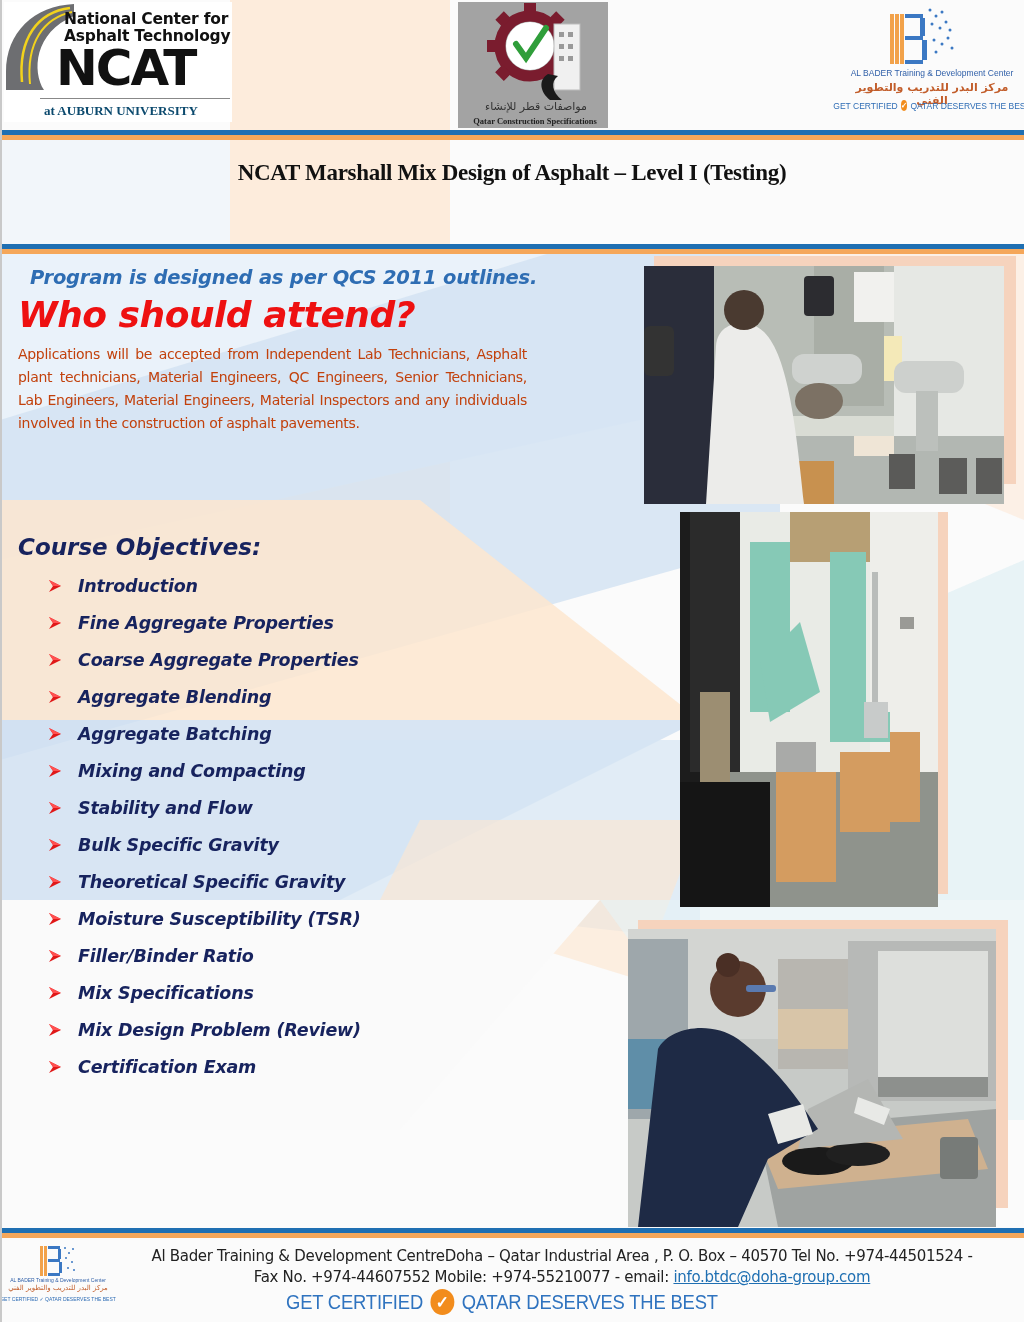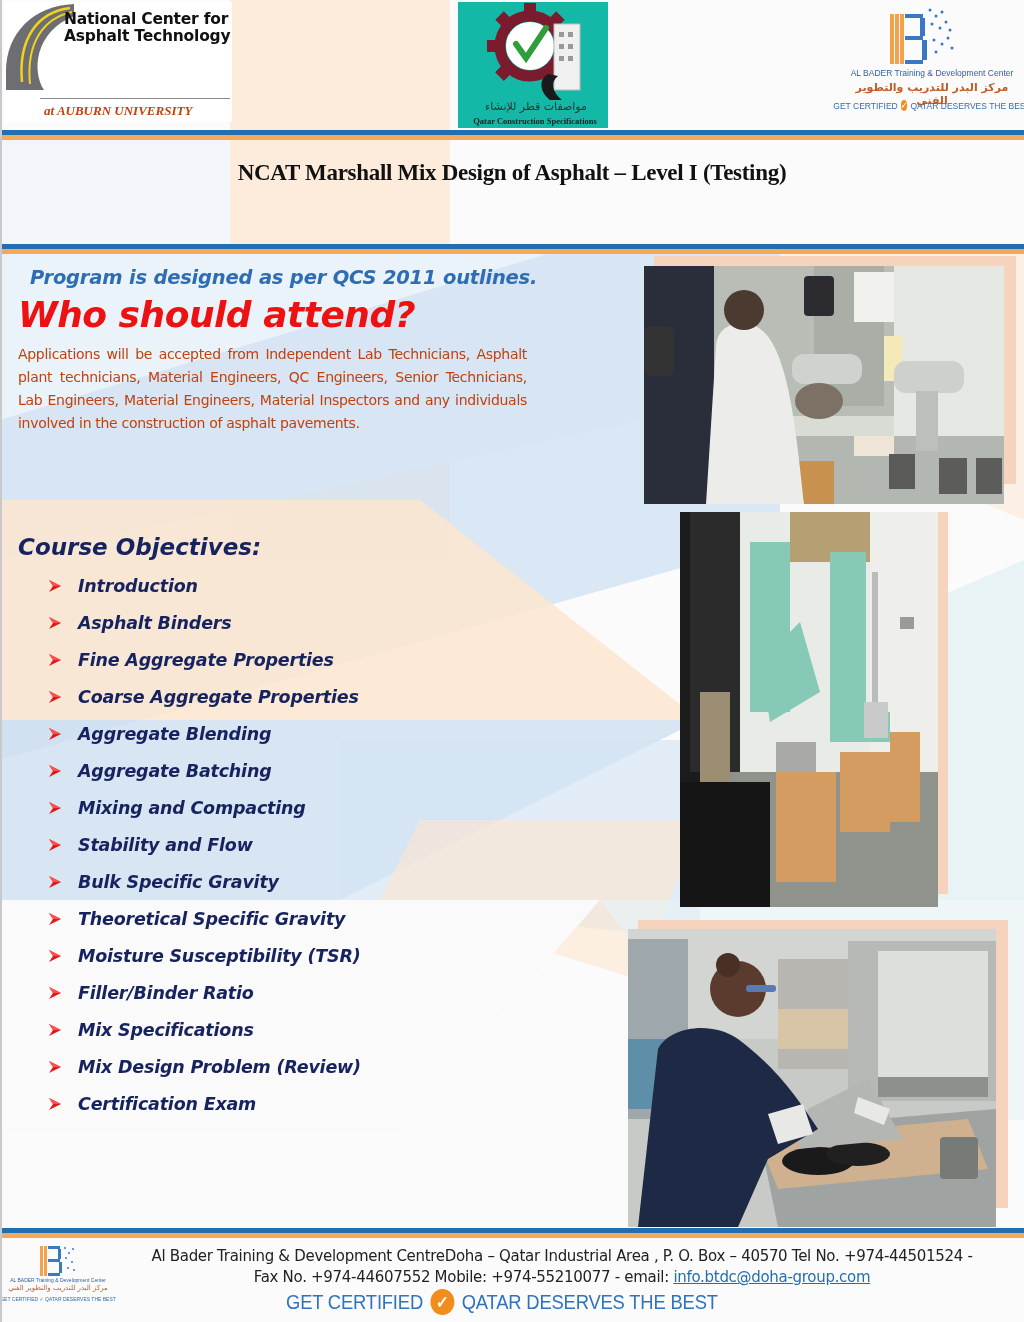--- a/index.html
+++ b/index.html
@@ -24,24 +24,24 @@
   }
   .ncat-line1 { top: 9px; }
   .ncat-line2 { top: 26px; }
   .ncat-big {
     position: absolute; left: 52px; top: 38px; font-family: "DejaVu Sans", sans-serif; font-weight: bold;
     font-size: 50px; color: #111; letter-spacing: -2px; line-height: 56px;
   }
   .ncat-hr { position: absolute; left: 36px; top: 96px; width: 190px; height: 1px; background: #888; }
   .ncat-sub {
     position: absolute; left: 40px; top: 101px; font-family: "Liberation Serif", serif; font-weight: bold;
-    font-size: 13px; color: #c2410c; white-space: nowrap; font-style: italic;
-  }
-
-  .qcs-logo { position: absolute; left: 458px; top: 2px; width: 150px; height: 126px; background: #14b8a6; }
+    font-size: 13px; color: #0c4a6e; white-space: nowrap;
+  }
+
+  .qcs-logo { position: absolute; left: 458px; top: 2px; width: 150px; height: 126px; background: #a3a3a3; }
   .qcs-arabic { position: absolute; left: 8px; top: 98px; width: 140px; text-align: center; font-size: 11px; color: #333; font-family: "DejaVu Sans", sans-serif; }
   .qcs-english { position: absolute; left: 4px; top: 114px; width: 146px; text-align: center; font-size: 8.5px; font-weight: bold; color: #222; font-family: "Liberation Serif", serif; white-space: nowrap; }
 
   .albader-logo { position: absolute; left: 840px; top: 4px; width: 184px; height: 118px; }
   .ab-name { position: absolute; left: 0; top: 64px; width: 184px; text-align: center; font-size: 8.5px; color: #2f5fa8; font-family: "Liberation Sans", sans-serif; white-space: nowrap; }
   .ab-arabic { position: absolute; left: 0; top: 77px; width: 184px; text-align: center; font-size: 11px; color: #c25d2a; font-weight: bold; font-family: "DejaVu Sans", sans-serif; }
   .ab-slogan { position: absolute; left: 0; top: 96px; width: 184px; text-align: center; font-size: 8.5px; color: #2f6db5; font-family: "Liberation Sans", sans-serif; white-space: nowrap; display: flex; justify-content: center; align-items: center; gap: 3px; }
   .check-badge { display: inline-flex; align-items: center; justify-content: center; border-radius: 50%; background: #f28c1c; color: #fff; font-weight: bold; }
 
   .rule { position: absolute; left: 0; width: 1024px; z-index: 4; }
@@ -127,20 +127,21 @@
 
 <div class="header">
   <div class="ncat-logo">
     <svg class="ncat-swoosh" width="70" height="90" viewBox="0 0 70 90">
       <path d="M70,2 C30,4 2,30 2,70 L2,88 L40,88 C28,70 30,30 70,14 Z" fill="#6d6e71"></path>
       <path d="M66,6 C34,10 14,36 18,80" stroke="#f2d21c" stroke-width="2.5" fill="none"></path>
       <path d="M68,10 C40,16 22,40 26,82" stroke="#f2d21c" stroke-width="2" fill="none"></path>
     </svg>
     <div class="ncat-line1">National Center for</div>
     <div class="ncat-line2">Asphalt Technology</div>
+    <div class="ncat-big">NCAT</div>
     <div class="ncat-hr"></div>
     <div class="ncat-sub">at AUBURN UNIVERSITY</div>
   </div>
 
   <div class="qcs-logo">
     <svg width="150" height="100" viewBox="0 0 150 100">
       <g transform="translate(72,44)">
         <circle r="30" fill="none" stroke="#7a1c2e" stroke-width="11"></circle>
         <g fill="#7a1c2e">
           <rect x="-6" y="-43" width="12" height="10"></rect>
@@ -228,27 +229,20 @@
 <div class="who-body">Applications will be accepted from Independent Lab Technicians, Asphalt plant technicians, Material Engineers, QC Engineers, Senior Technicians, Lab Engineers, Material Engineers, Material Inspectors and any individuals involved in the construction of asphalt pavements.</div>
 
 <div class="objectives-heading">Course Objectives:</div>
 <ul class="objectives-list">
   <li>
       <svg class="arrow-icon" viewBox="0 0 14 14">
         <path d="M1,1 L13,7 L1,13 L5,7 Z" fill="#e01818"></path>
         <path d="M1,1 L13,7 L5,7 Z" fill="#ff5050"></path>
       </svg>
       <span class="obj-label">Introduction</span>
-    </li>
-  <li>
-      <svg class="arrow-icon" viewBox="0 0 14 14">
-        <path d="M1,1 L13,7 L1,13 L5,7 Z" fill="#e01818"></path>
-        <path d="M1,1 L13,7 L5,7 Z" fill="#ff5050"></path>
-      </svg>
-      <span class="obj-label">Asphalt Binders</span>
     </li>
   <li>
       <svg class="arrow-icon" viewBox="0 0 14 14">
         <path d="M1,1 L13,7 L1,13 L5,7 Z" fill="#e01818"></path>
         <path d="M1,1 L13,7 L5,7 Z" fill="#ff5050"></path>
       </svg>
       <span class="obj-label">Fine Aggregate Properties</span>
     </li>
   <li>
       <svg class="arrow-icon" viewBox="0 0 14 14">

